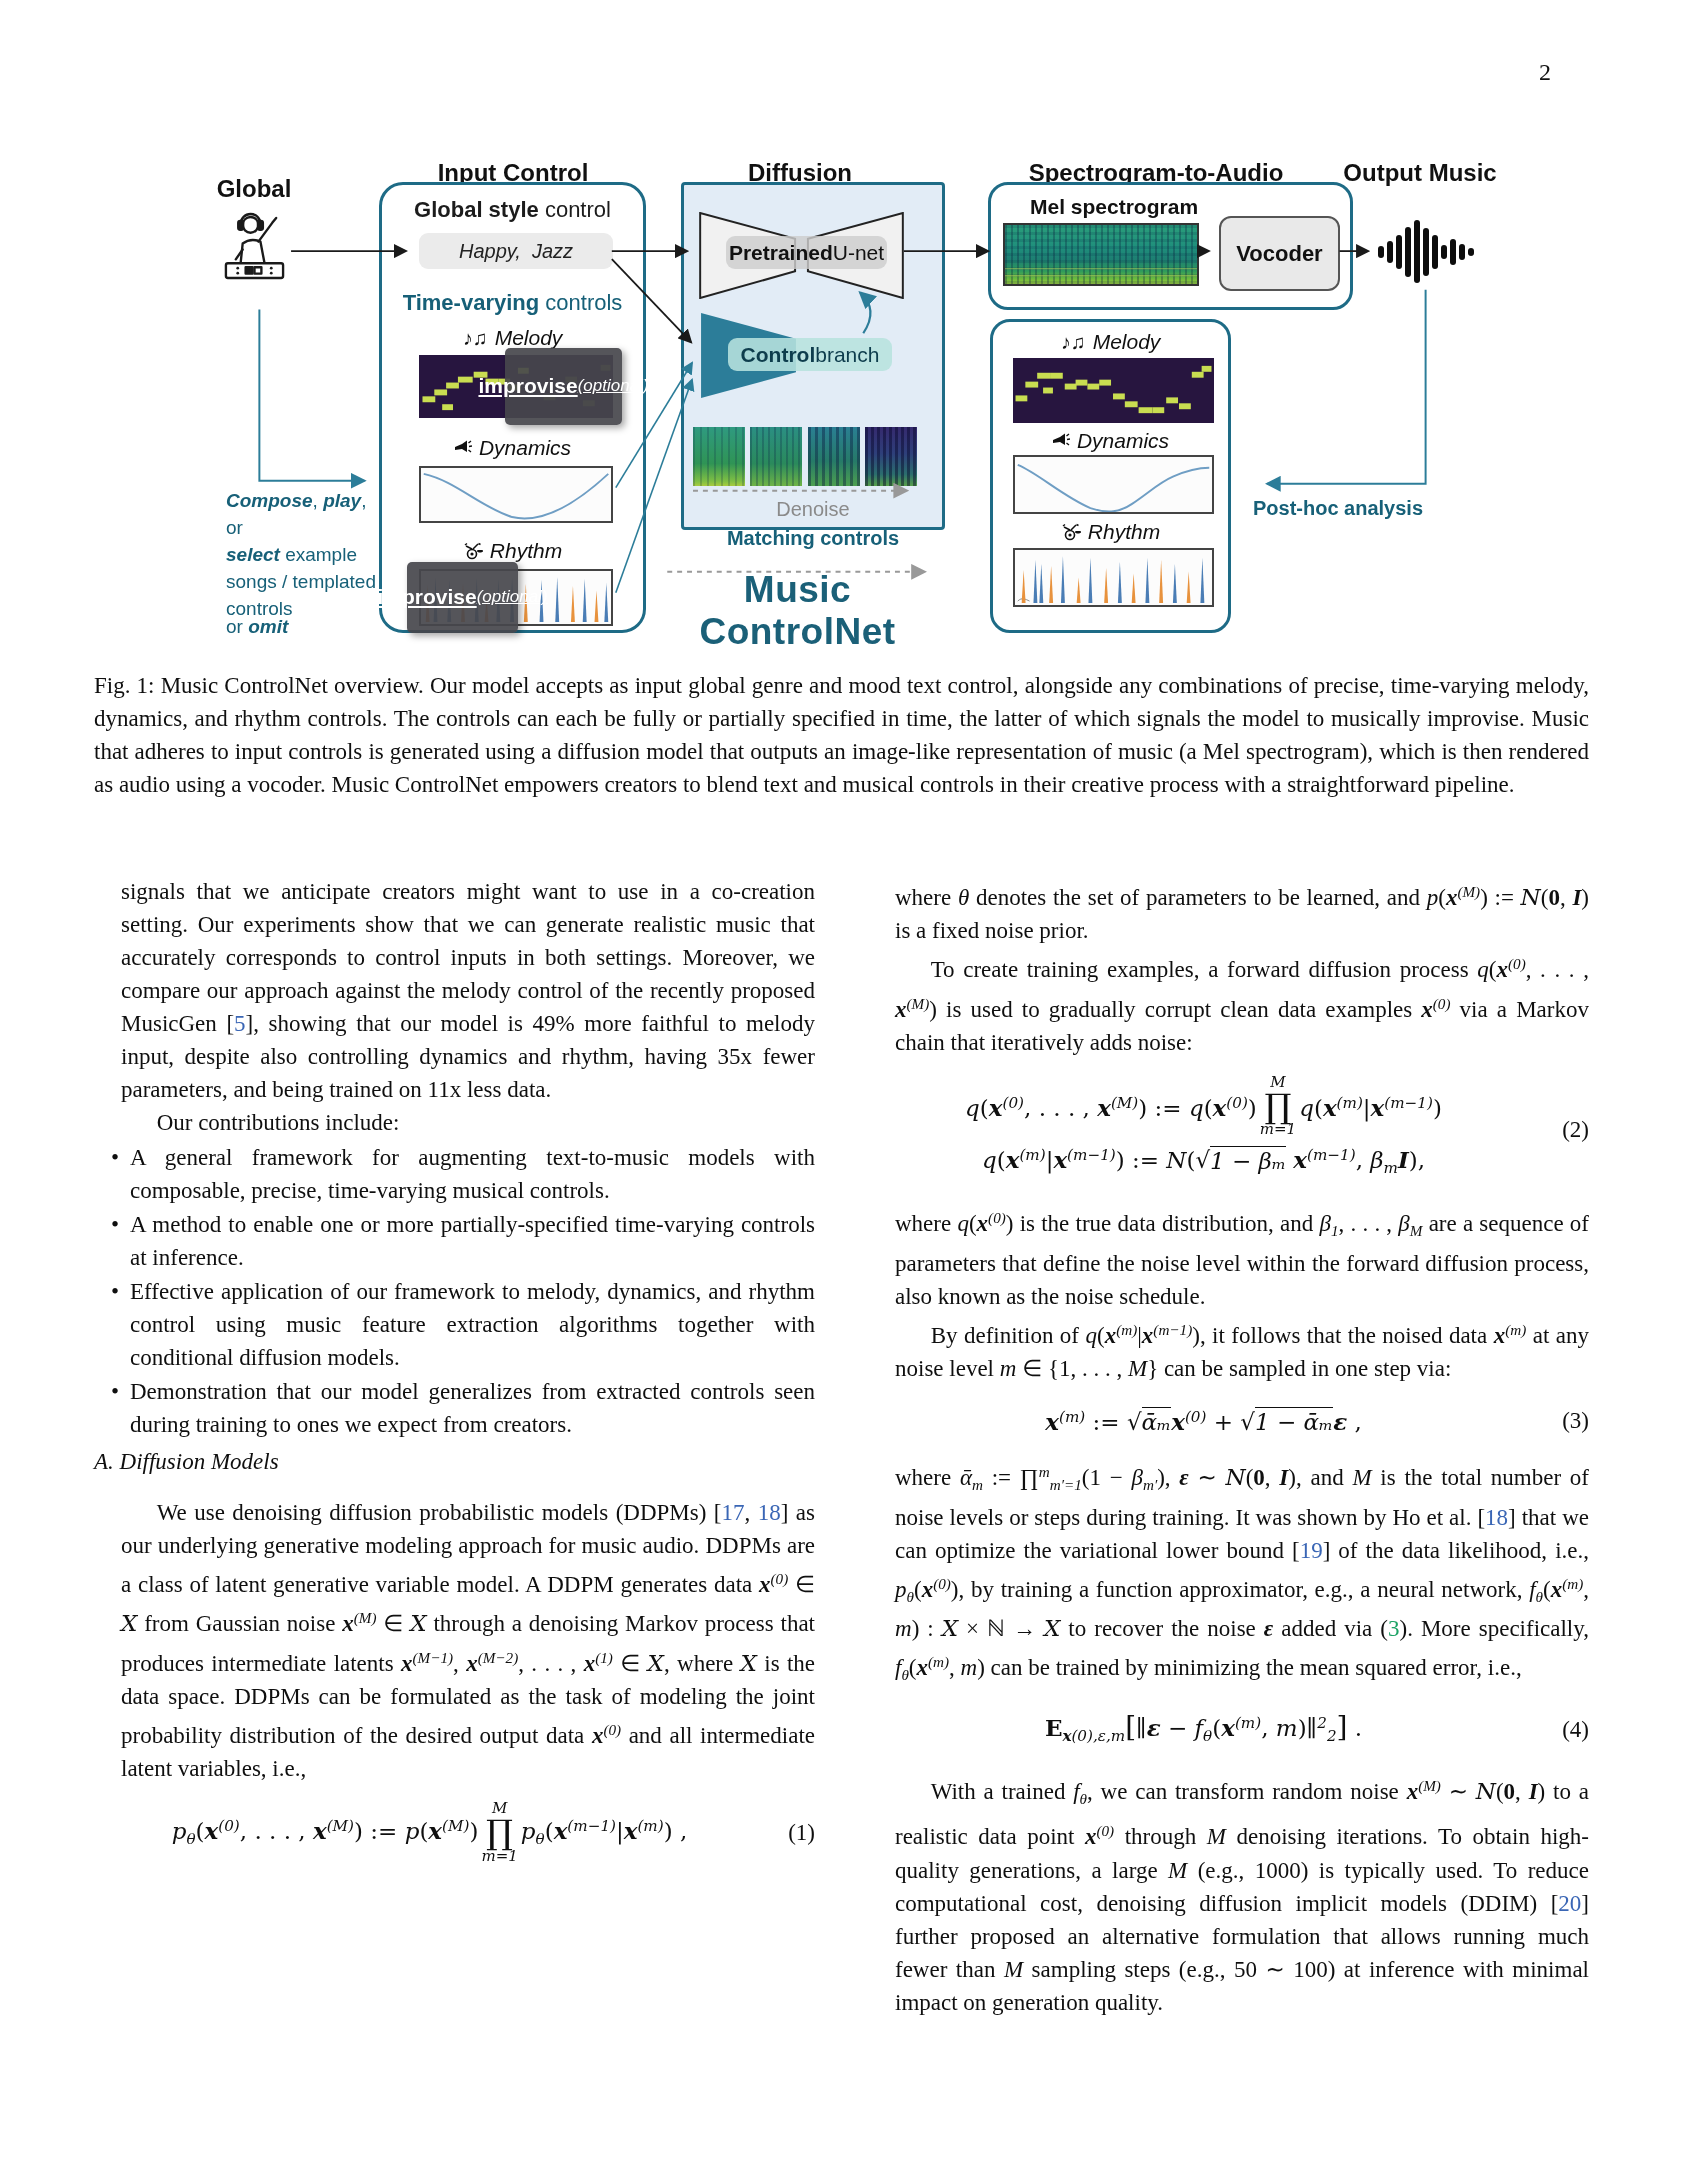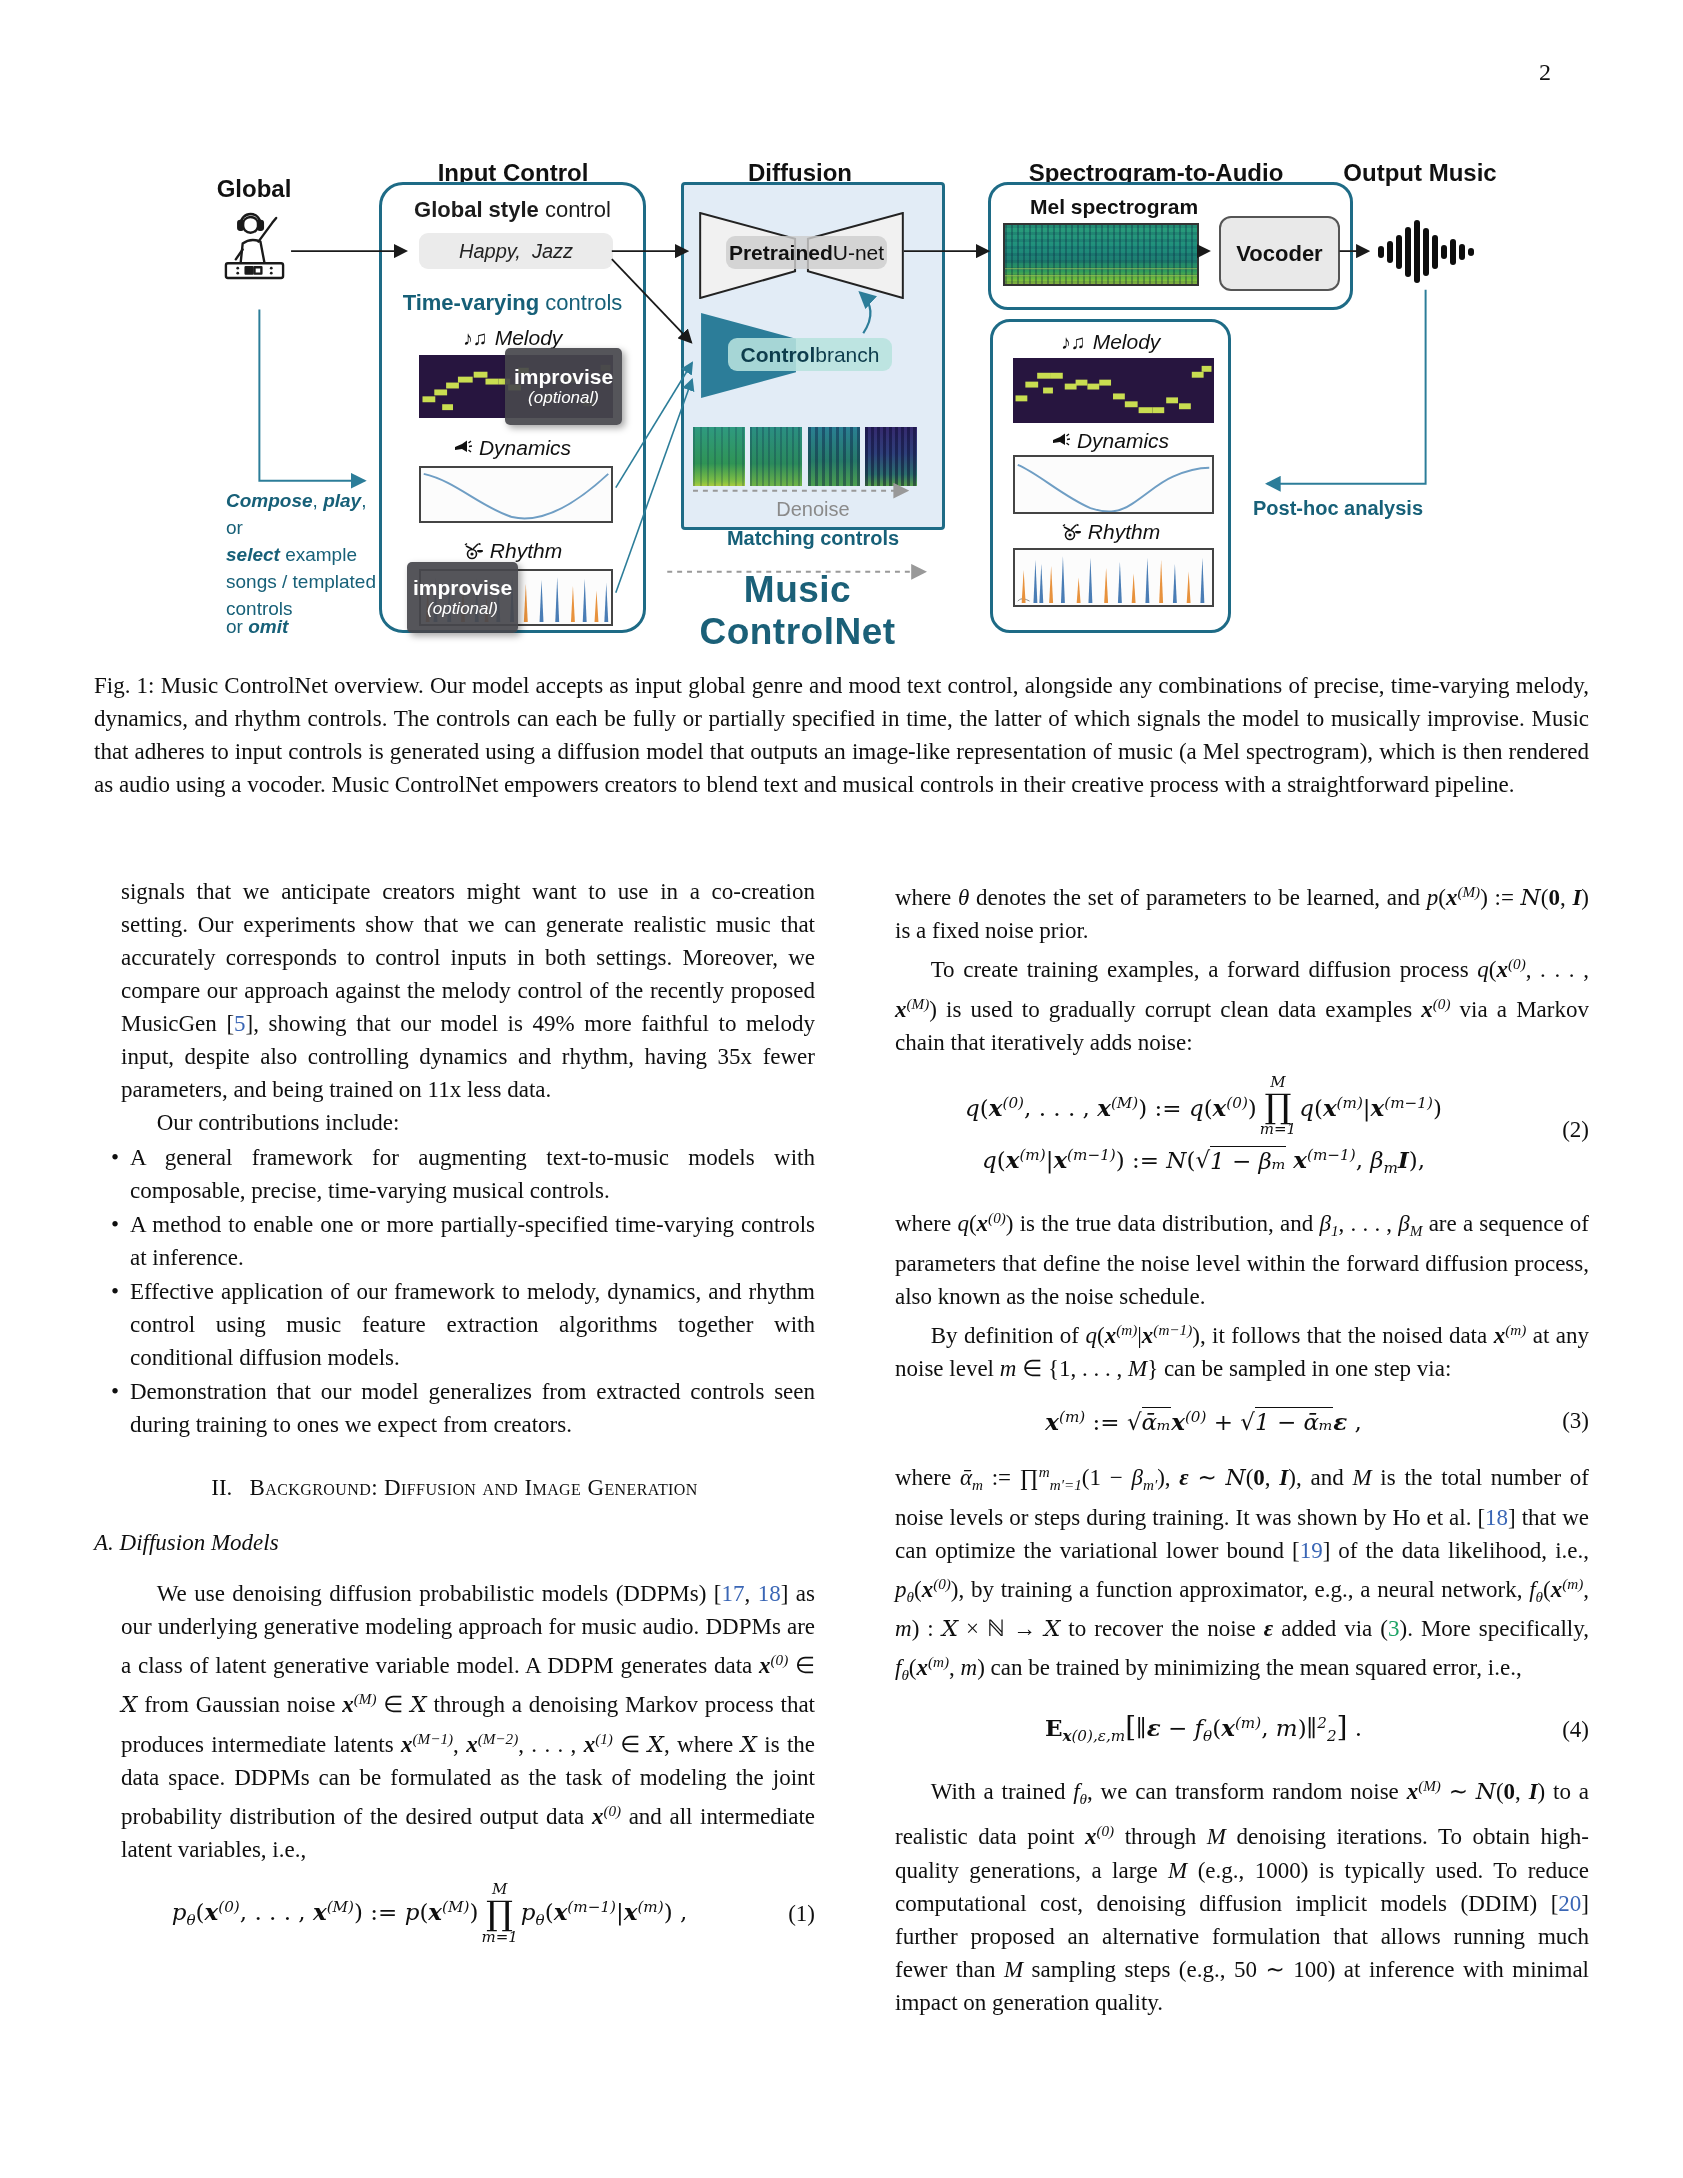--- a/index.html
+++ b/index.html
@@ -25,21 +25,21 @@
   .pill{position:absolute;border-radius:9px;display:flex;align-items:center;justify-content:center;}
   .style-pill{left:37px;top:48px;width:194px;height:36px;background:#ebebeb;font-style:italic;font-size:20px;color:#222;}
   .ctl-label{position:absolute;left:0;width:100%;display:flex;justify-content:center;align-items:center;gap:7px;font-size:21px;color:#111;}
   .ctl-label .ital{font-style:italic;}
   .gicon{display:inline-flex;align-items:flex-end;}
   .note-glyph{font-size:20px;line-height:1;}
   .gbox{position:absolute;box-sizing:border-box;}
   .roll{background:#27153f;}
   .wbox{background:#fcfcfc;border:2px solid #444;}
   .improvise{position:absolute;background:rgba(70,70,76,0.92);border-radius:5px;box-shadow:3px 3px 7px rgba(0,0,0,0.35);
-             display:flex;flex-direction:column;align-items:center;justify-content:center;color:#fff;z-index:4;}
+             display:flex;flex-direction:row;align-items:center;justify-content:center;color:#fff;z-index:4;text-decoration:underline;}
   .improvise .imp{font-weight:bold;font-size:21px;line-height:1.15;}
   .improvise .opt{font-style:italic;font-size:17px;line-height:1.1;}
 
   .unet-svg{position:absolute;left:15px;top:27px;}
   .unet-pill{left:42px;top:51px;width:161px;height:33px;background:rgba(205,205,205,0.82);font-size:21px;color:#111;}
   .ctrl-svg{position:absolute;left:17px;top:128px;}
   .ctrl-pill{left:44px;top:153px;width:164px;height:33px;background:rgba(183,227,222,0.88);font-size:21px;color:#0e3d4d;}
   .tile{position:absolute;top:242px;width:52px;height:59px;}
   .t1{left:9px;background:repeating-linear-gradient(90deg,rgba(12,40,70,0.22) 0 2px,transparent 2px 7px),linear-gradient(180deg,#2f9a80,#2f9455 62%,#7fbf44 92%,#a8cc3e);}
   .t2{left:66px;background:repeating-linear-gradient(90deg,rgba(12,40,70,0.28) 0 2px,transparent 2px 6px),linear-gradient(180deg,#2b8f83,#2a8a5c 62%,#6fb446);}
@@ -398,21 +398,20 @@
           </div>
         <div class="bullet">
             <span class="dot">•</span>
             <div class="btext rich"><span>Effective application of our framework to melody, dynamics, and rhythm control using music feature extraction algorithms together with conditional diffusion models.</span></div>
           </div>
         <div class="bullet">
             <span class="dot">•</span>
             <div class="btext rich"><span>Demonstration that our model generalizes from extracted controls seen during training to ones we expect from creators.</span></div>
           </div>
       </div>
-      <div class="sec-head rich"><span>II.  </span><span class="seg-sc">Background: Diffusion and Image Generation</span></div>
       <div class="sub-head rich"><span>A. Diffusion Models</span></div>
       <div class="p rich"><span>We use denoising diffusion probabilistic models (DDPMs) [</span><span class="seg-cite">17</span><span>, </span><span class="seg-cite">18</span><span>] as our underlying generative modeling approach for music audio. DDPMs are a class of latent generative variable model. A DDPM generates data </span><span class="seg-bi">x</span><span class="seg-sup">(0)</span><span> ∈ </span><span class="seg-cal">X</span><span> from Gaussian noise </span><span class="seg-bi">x</span><span class="seg-sup">(M)</span><span> ∈ </span><span class="seg-cal">X</span><span> through a denoising Markov process that produces intermediate latents </span><span class="seg-bi">x</span><span class="seg-sup">(M−1)</span><span>, </span><span class="seg-bi">x</span><span class="seg-sup">(M−2)</span><span>, . . . , </span><span class="seg-bi">x</span><span class="seg-sup">(1)</span><span> ∈ </span><span class="seg-cal">X</span><span>, where </span><span class="seg-cal">X</span><span> is the data space. DDPMs can be formulated as the task of modeling the joint probability distribution of the desired output data </span><span class="seg-bi">x</span><span class="seg-sup">(0)</span><span> and all intermediate latent variables, i.e.,</span></div>
       <div class="eqrow">
         <div class="eqbody">
           <span class="rich"><span class="seg-i">p</span><span class="seg-sub">θ</span><span>(</span><span class="seg-bi">x</span><span class="seg-sup">(0)</span><span>, . . . , </span><span class="seg-bi">x</span><span class="seg-sup">(M)</span><span>) := </span><span class="seg-i">p</span><span>(</span><span class="seg-bi">x</span><span class="seg-sup">(M)</span><span>) </span></span>
           <span class="prodstack">
             <span class="plim">M</span>
               <span class="psym">∏</span>
               <span class="plim">m=1</span>
           </span>

